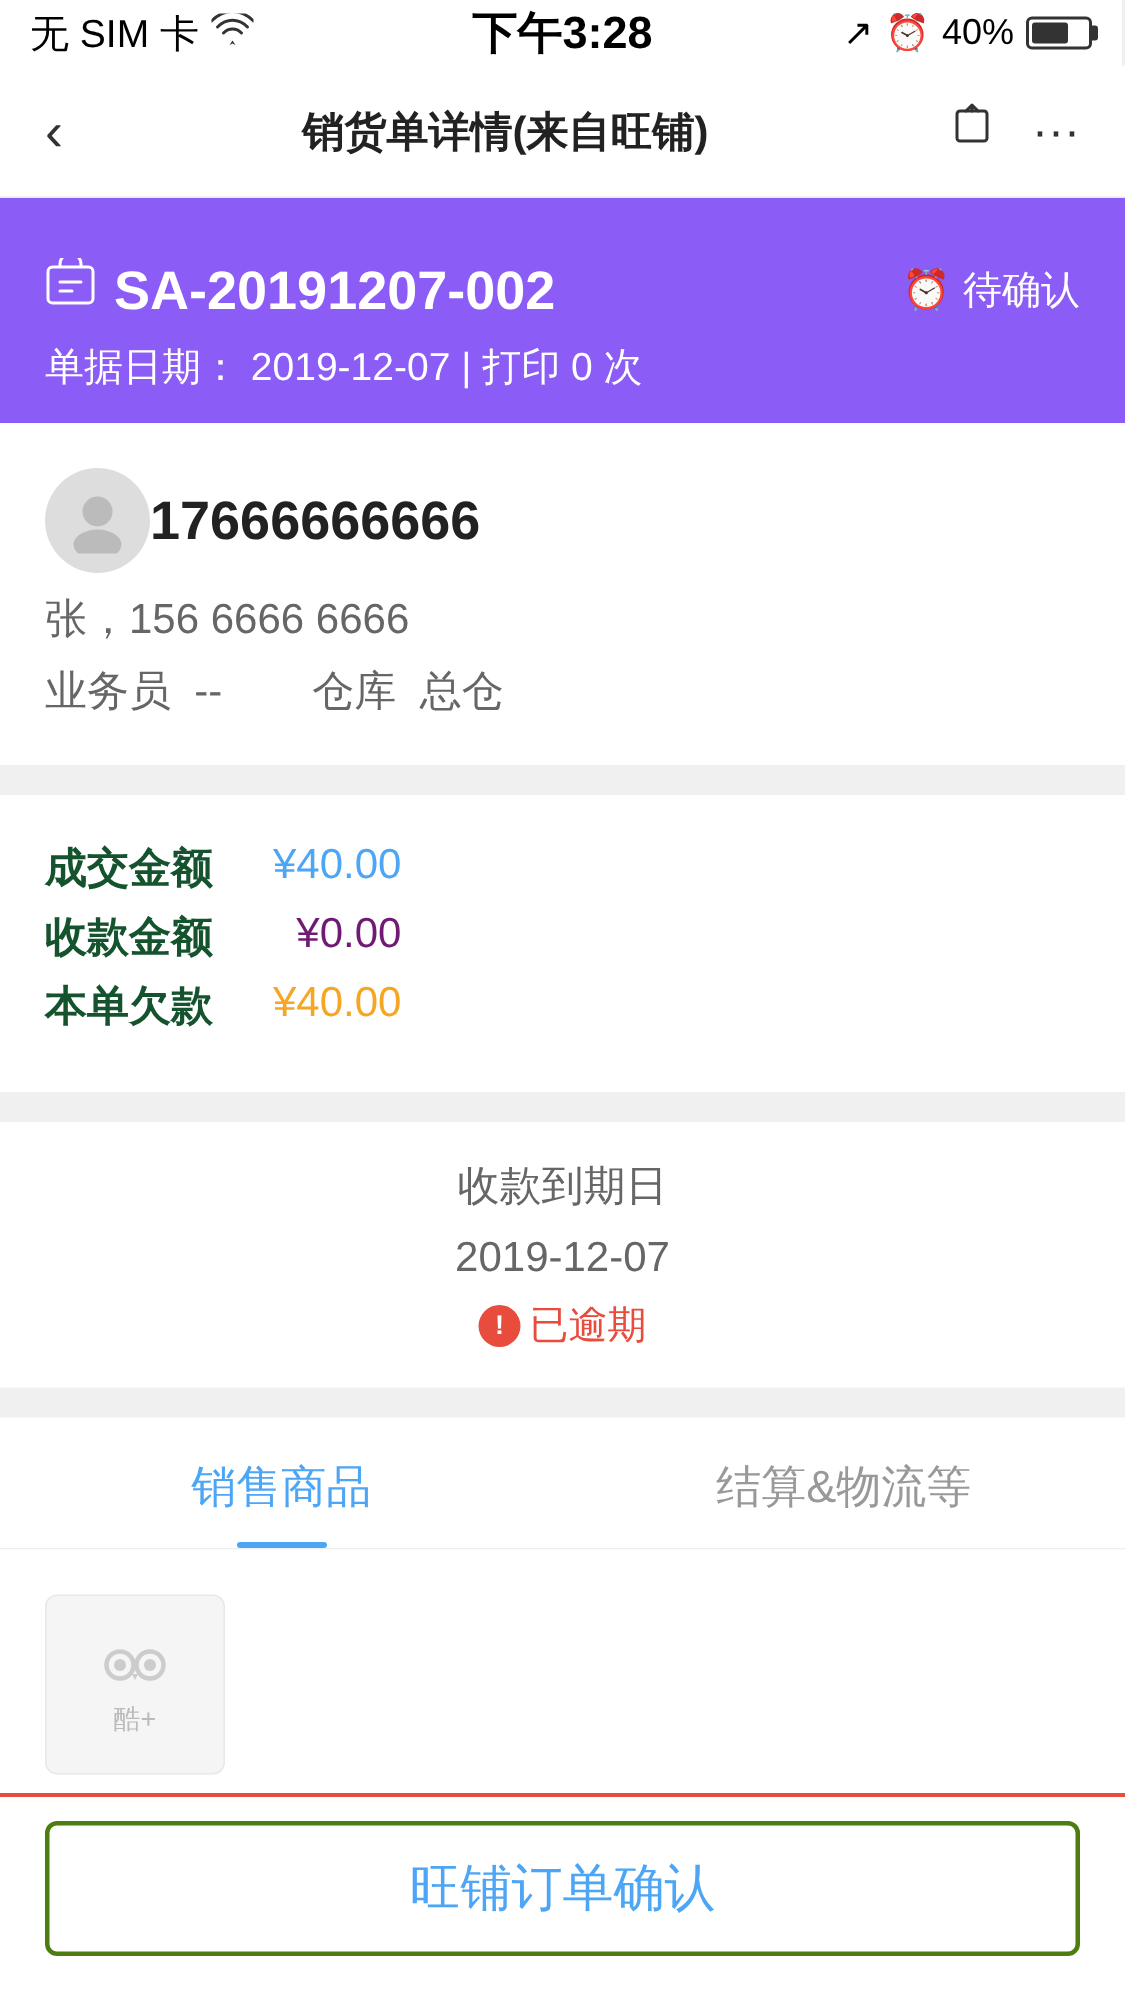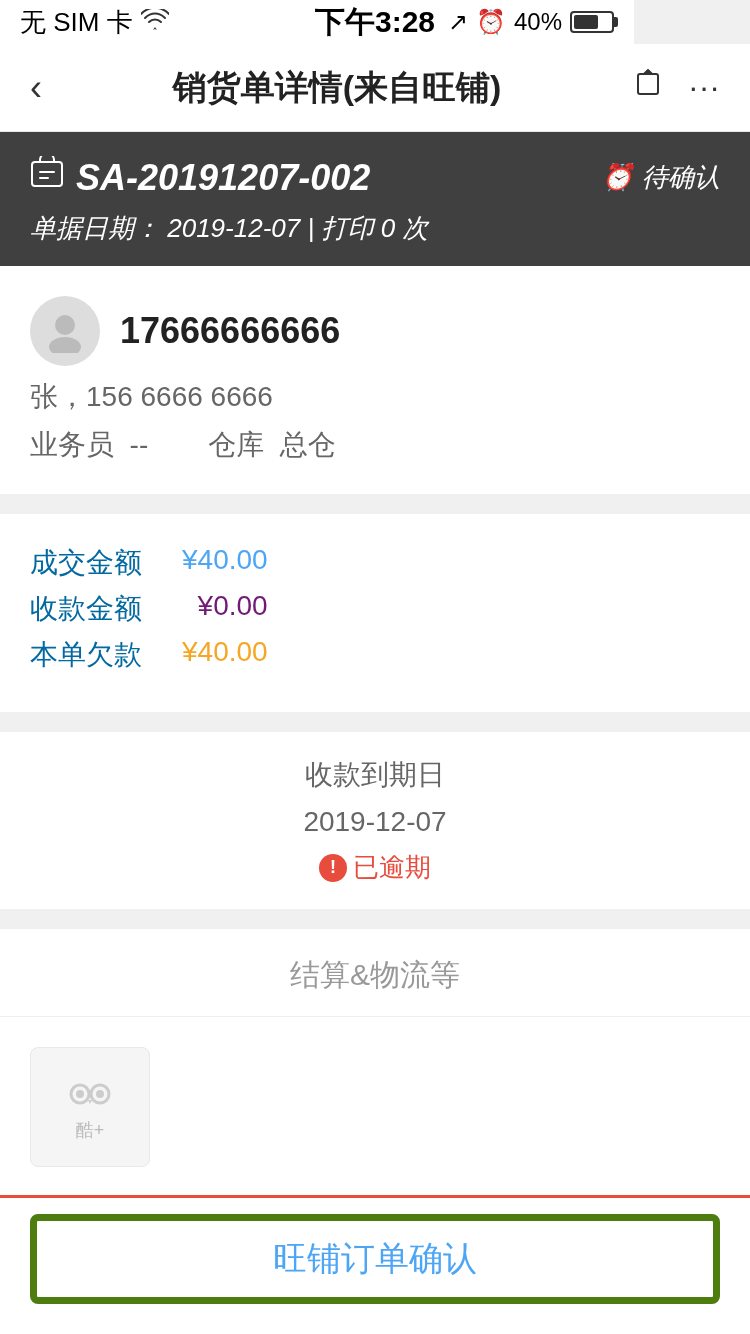--- a/index.html
+++ b/index.html
@@ -8,21 +8,21 @@
       width: 750px;
       min-height: 1334px;
       font-family: -apple-system, "PingFang SC", "Helvetica Neue", Arial, sans-serif;
       background: #f0f0f0;
       position: relative;
       overflow-x: hidden;
     }
 
     
     .status-bar {
-      width: 634px;
+      width: 748px;
       height: 44px;
       background: #fff;
       display: flex;
       align-items: center;
       justify-content: space-between;
       padding: 0 20px;
       font-size: 28px;
     }
     .status-left {
       display: flex;
@@ -82,40 +82,39 @@
       justify-content: space-between;
       padding: 0 30px;
       border-bottom: 1px solid #e8e8e8;
     }
     .nav-back {
       font-size: 36px;
       color: #333;
       cursor: pointer;
     }
     .nav-title {
-      font-size: 34px;
+      font-size: 28px;
       font-weight: 600;
       color: #222;
     }
     .nav-actions {
       display: flex;
       align-items: center;
       gap: 24px;
     }
     .nav-share-icon, .nav-more-icon {
       font-size: 32px;
       color: #333;
       cursor: pointer;
     }
 
     
     .header-banner {
-      background: #404040;
-      padding: 24px 30px 20px;
-      font-style: italic;
+      background: #8b5cf6;
+      padding: 40px 30px 20px;
     }
     .order-id-row {
       display: flex;
       align-items: center;
       justify-content: space-between;
       margin-bottom: 12px;
     }
     .order-id {
       font-size: 36px;
       font-weight: 700;
@@ -144,21 +143,20 @@
 
     
     .customer-section {
       background: #fff;
       padding: 30px;
       margin-bottom: 20px;
     }
     .customer-row {
       display: flex;
       align-items: center;
-      gap: 20px;
       margin-bottom: 12px;
     }
     .avatar {
       width: 70px;
       height: 70px;
       border-radius: 50%;
       background: #ddd;
       display: flex;
       align-items: center;
       justify-content: center;
@@ -202,21 +200,22 @@
       text-align: right;
     }
     .summary-row {
       display: flex;
       justify-content: space-between;
       gap: 40px;
       margin-bottom: 8px;
       font-size: 28px;
     }
     .summary-row .slabel {
-      color: #0369a1;
+      color: #14532d;
+      font-weight: bold;
     }
     .amount-normal { color: #4da6f5; }
     .amount-zero { color: #701a75; }
     .amount-owed { color: #f5a623; }
 
     
     .due-section {
       background: #fff;
       padding: 24px 30px;
       margin-bottom: 20px;
@@ -339,21 +338,21 @@
       left: 0;
       width: 750px;
       background: #fff;
       padding: 16px 30px 30px;
       border-top: 3px solid #e74c3c;
     }
     .confirm-btn {
       width: 100%;
       height: 90px;
       background: #fff;
-      border: 7px solid #4d7c0f;
+      border: 3px solid #4d7c0f;
       border-radius: 8px;
       font-size: 34px;
       color: #4da6f5;
       font-weight: 500;
       cursor: pointer;
       display: flex;
       align-items: center;
       justify-content: center;
     }
   </style>
@@ -467,20 +466,21 @@
   <span>收款到期日</span>
   <span>2019-12-07</span>
   <div class="overdue-badge">
     <div class="warn-icon">!</div>
     <span>已逾期</span>
   </div>
 </div>
 
 <div class="tabs-section section">
   <div class="tabs-header">
+    <div class="tab-item active">销售商品</div>
     <div class="tab-item">结算&amp;物流等</div>
   </div>
 
   <div class="product-section">
     <div class="product-thumb">
       <div class="product-thumb-logo">
         <svg width="60" height="50" viewBox="0 0 60 50" fill="none">
 
           <circle cx="20" cy="22" r="9" fill="none" stroke="#ccc" stroke-width="3"></circle>
           <circle cx="40" cy="22" r="9" fill="none" stroke="#ccc" stroke-width="3"></circle>

